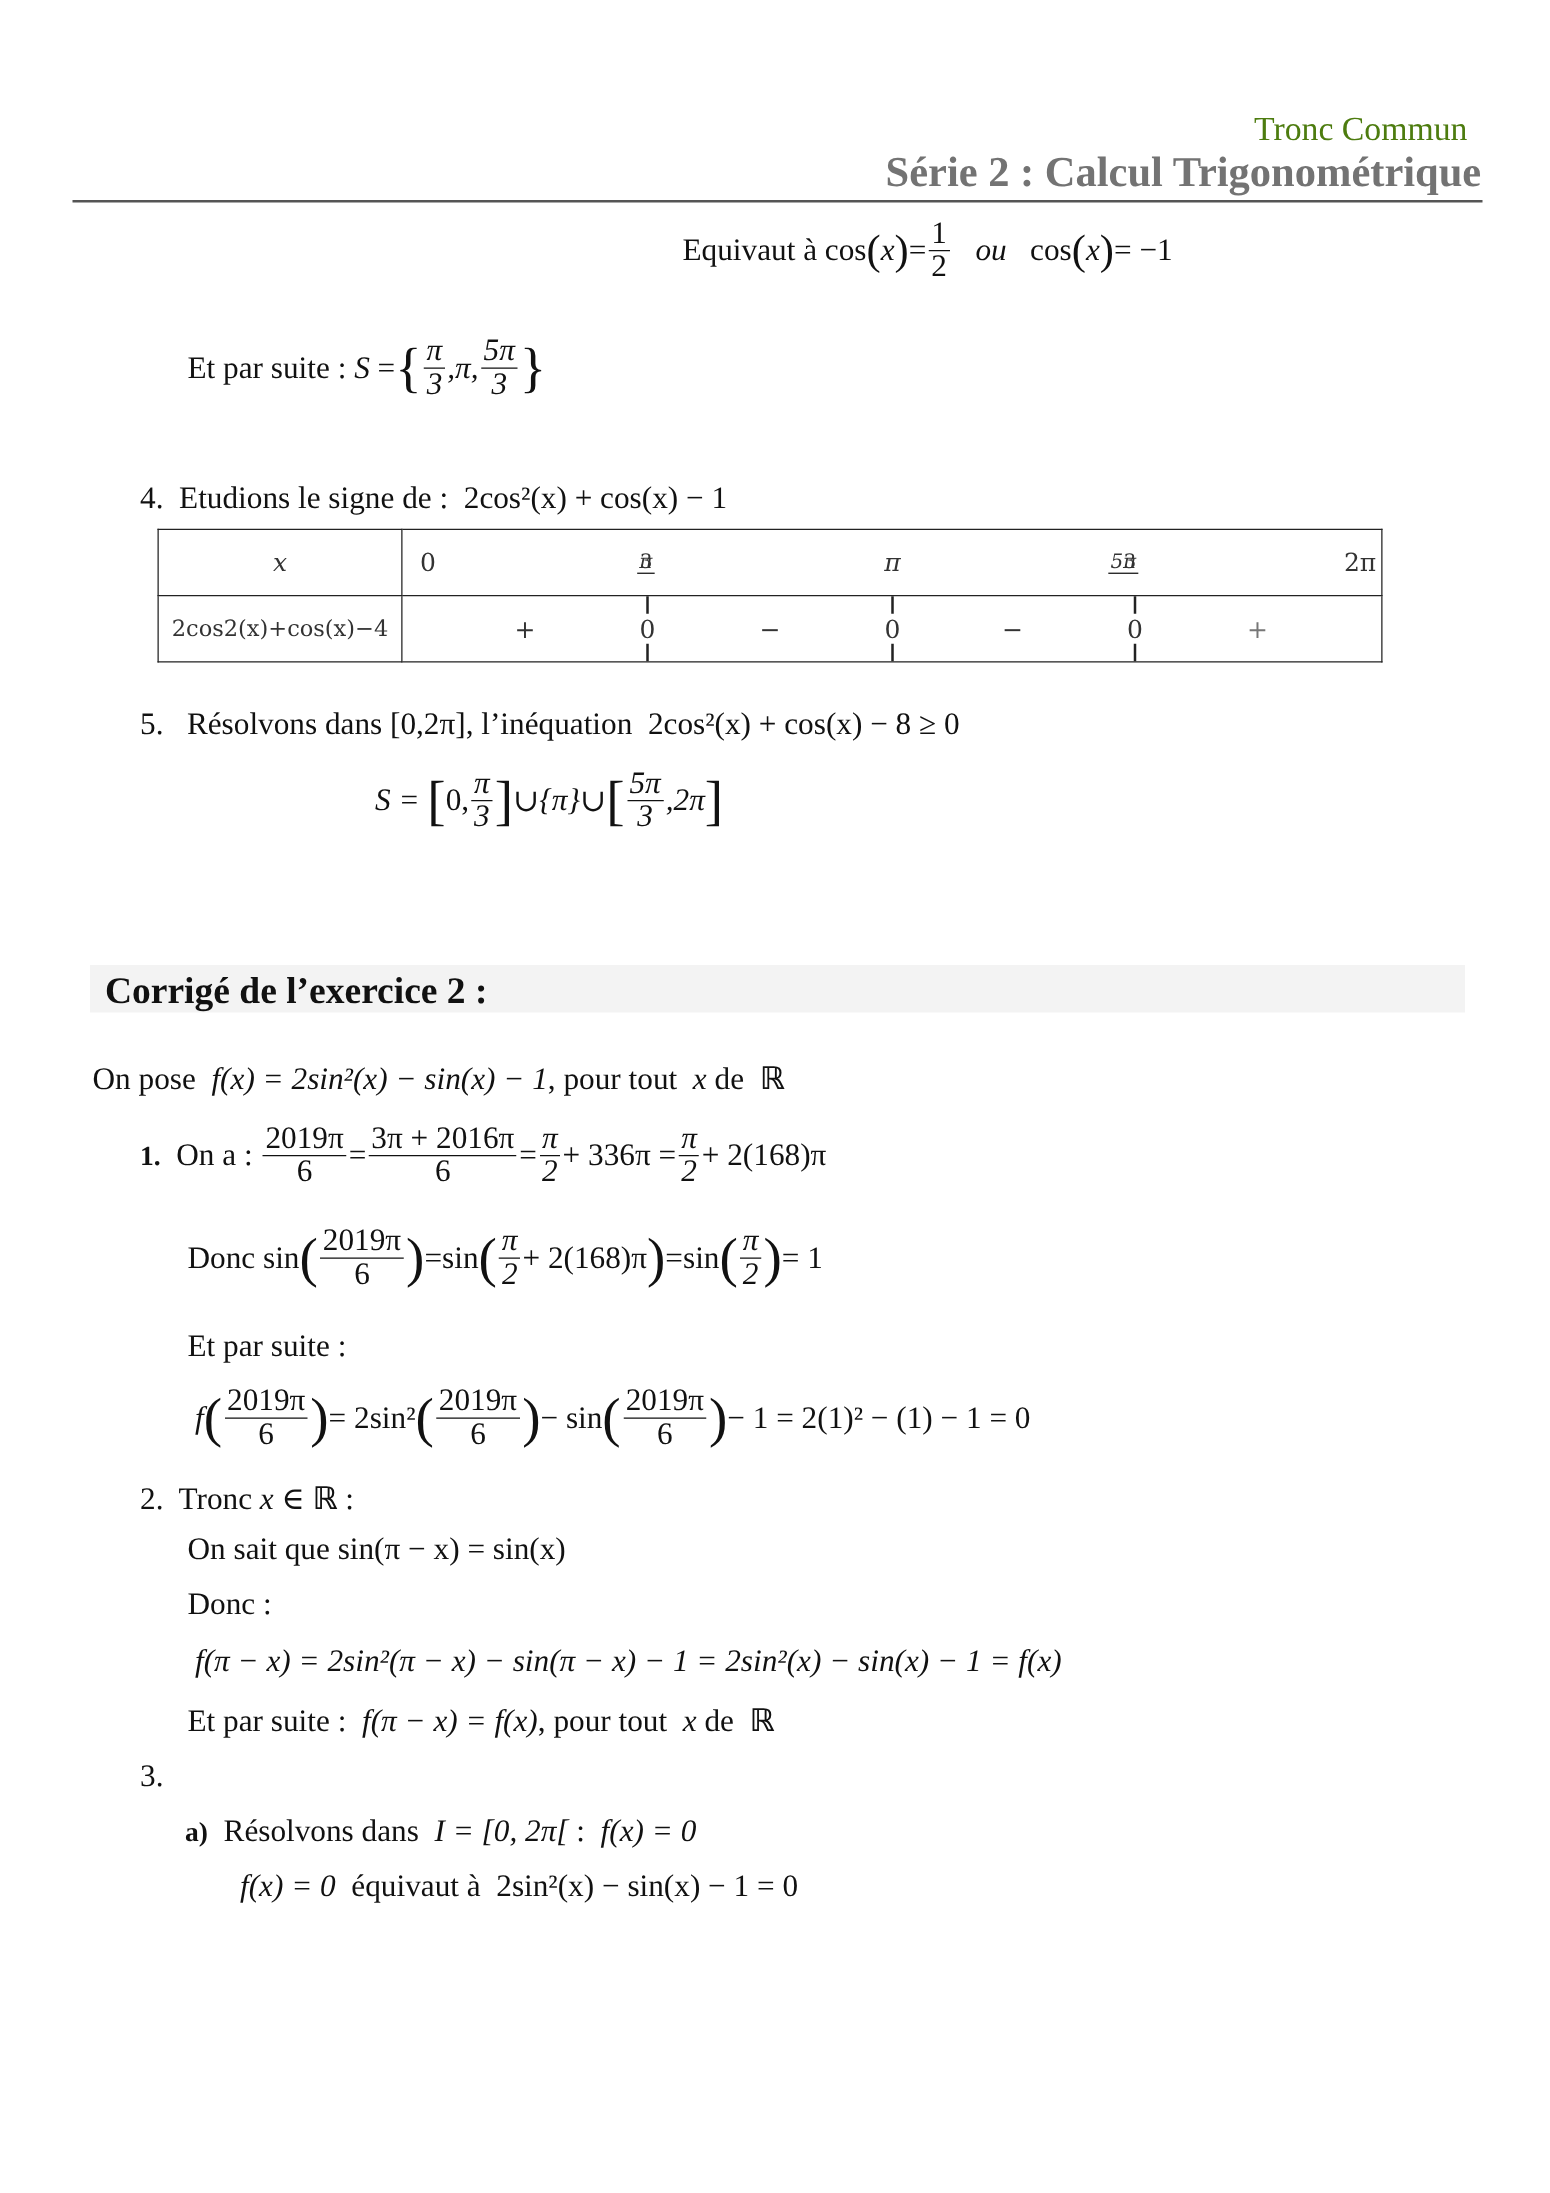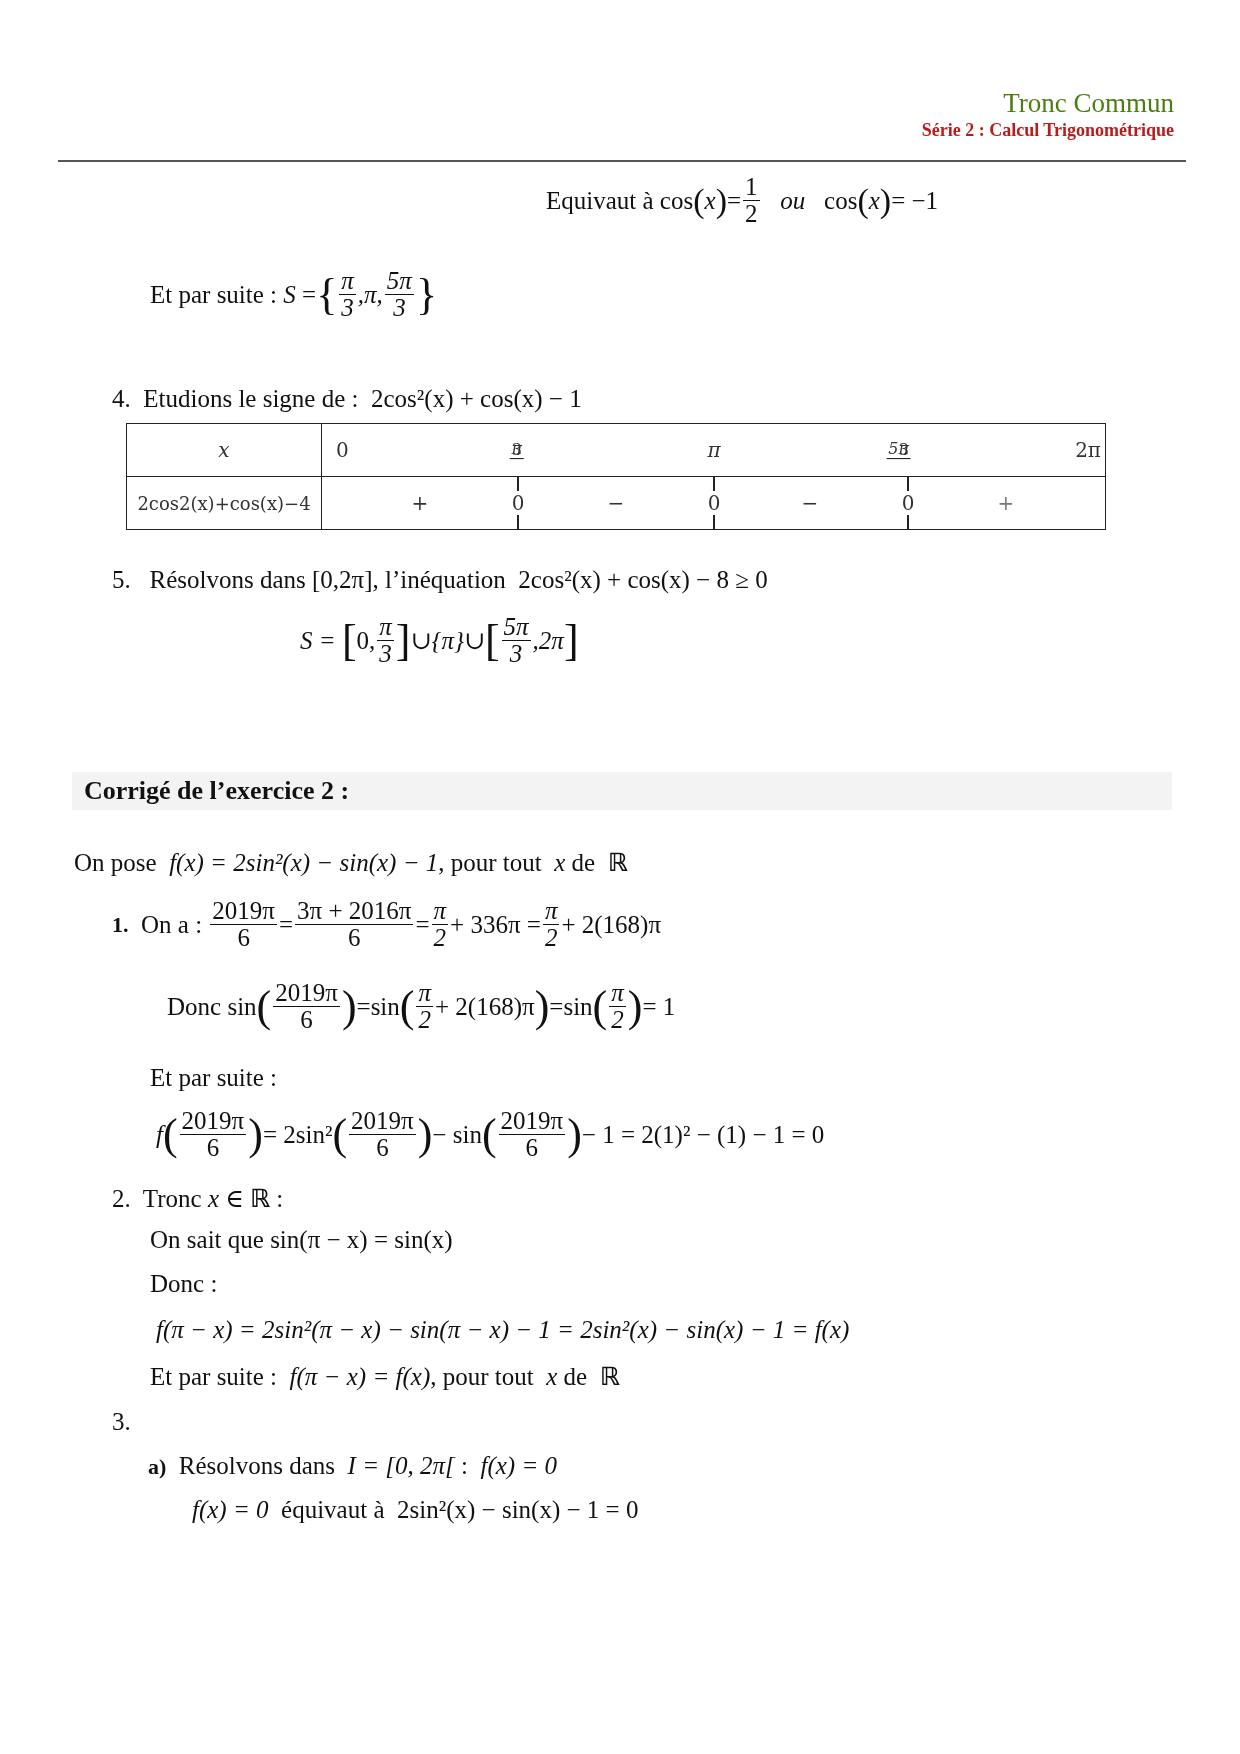--- a/index.html
+++ b/index.html
@@ -1,38 +1,38 @@
 <!DOCTYPE html>
 <html><head>
 <meta charset="utf-8">
 <style>
   html, body { margin: 0; padding: 0; background: #ffffff; }
   body { width: 1240px; height: 1754px; position: relative; overflow: hidden;
          font-family: "Liberation Serif", "DejaVu Serif", serif; color: #111; font-size: 25px; }
   .abs { position: absolute; white-space: nowrap; }
   .hdr1 { right: 66px; top: 88px; color: #4d7c0f; font-size: 27px; }
-  .hdr2 { right: 66px; top: 120px; color: #b91c1c; font-size: 18px; font-weight: bold; }
+  .hdr2 { right: 55px; top: 120px; color: #737373; font-size: 34px; font-weight: bold; }
   .hrule { left: 58px; top: 160px; width: 1128px; height: 2px; background: #555; }
   .it { font-style: italic; }
   .frac { display: inline-flex; flex-direction: column; align-items: center; vertical-align: middle; margin: 0 2px; line-height: 1.05; }
   .frac .num { border-bottom: 1.6px solid #111; padding: 0 2px; }
   .frac .den { padding: 0 2px; }
   .big { font-size: 44px; vertical-align: middle; font-weight: 100; }
   .mid { font-size: 34px; vertical-align: middle; }
   .row { display: flex; align-items: center; }
   
   table.sign { position: absolute; left: 126px; top: 423px; width: 980px; border-collapse: collapse;
                font-family: "DejaVu Serif", serif; font-size: 20px; color: #333; }
   table.sign td { border: 1.5px solid #222; padding: 0; height: 52px; }
   .cellhead { width: 194px; text-align: center; }
   .axis { position: relative; }
   .axis span { position: absolute; top: 50%; transform: translate(-50%, -50%); }
   .vline { position: absolute; top: 0; bottom: 0; width: 1.5px; background: #222; }
   .section { left: 72px; top: 772px; width: 1100px; height: 38px; background: #f3f3f3; }
-  .section span { position: absolute; left: 12px; top: 4px; font-weight: bold; font-size: 26px; }
+  .section span { position: absolute; left: 12px; top: 4px; font-weight: bold; font-size: 30px; }
   .bb { font-family: "DejaVu Sans", sans-serif; font-style: italic; font-weight: bold; }
 </style>
 </head>
 <body>
 
 <div class="abs hdr1">Tronc Commun</div>
 <div class="abs hdr2">Série 2 : Calcul Trigonométrique</div>
 <div class="abs hrule"></div>
 
 <div class="abs row" style="left:546px; top:174px;">
@@ -164,21 +164,21 @@
       <span class="num">π</span>
       <span class="den">2</span>
     </span>
   <span>+ 336π =</span>
   <span class="frac it">
       <span class="num">π</span>
       <span class="den">2</span>
     </span>
   <span>+ 2(168)π</span>
 </div>
-<div class="abs row" style="left:167px; top:980px;">
+<div class="abs row" style="left:150px; top:980px;">
   <span>Donc</span>&nbsp;
   <span>sin</span><span class="big">(</span>
   <span class="frac">
       <span class="num">2019π</span>
       <span class="den">6</span>
     </span>
   <span class="big">)</span>=<span>sin</span><span class="big">(</span>
   <span class="frac it">
       <span class="num">π</span>
       <span class="den">2</span>

